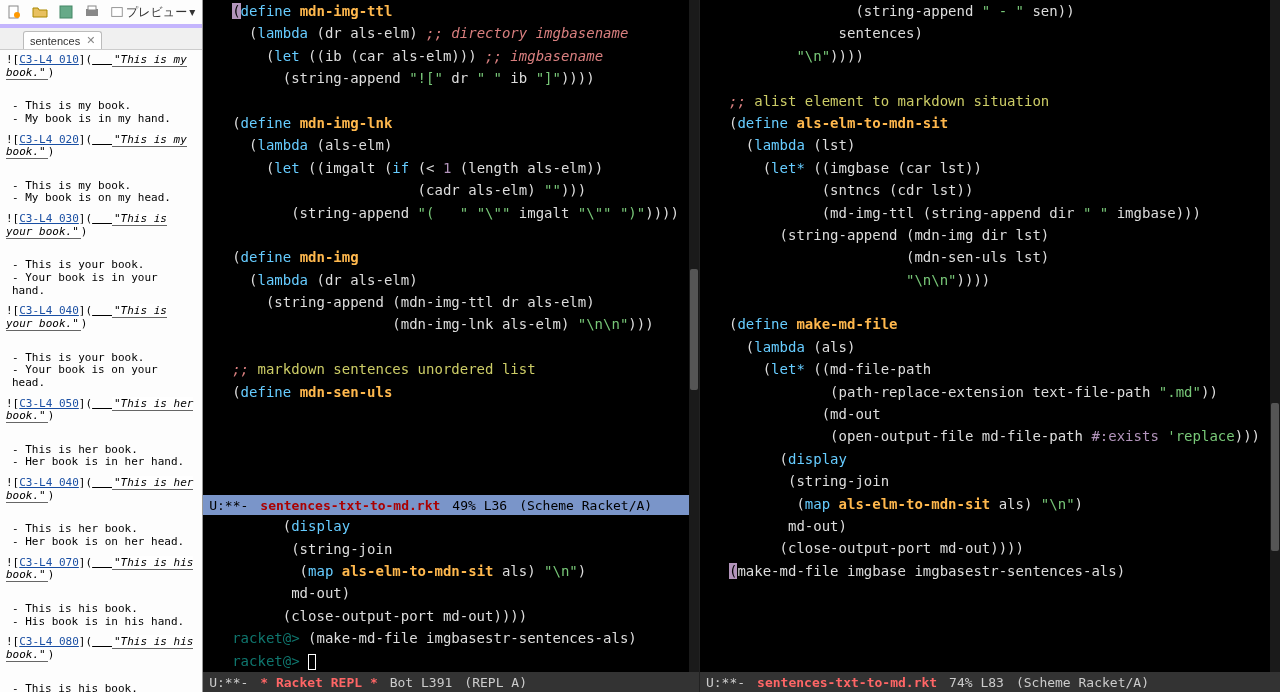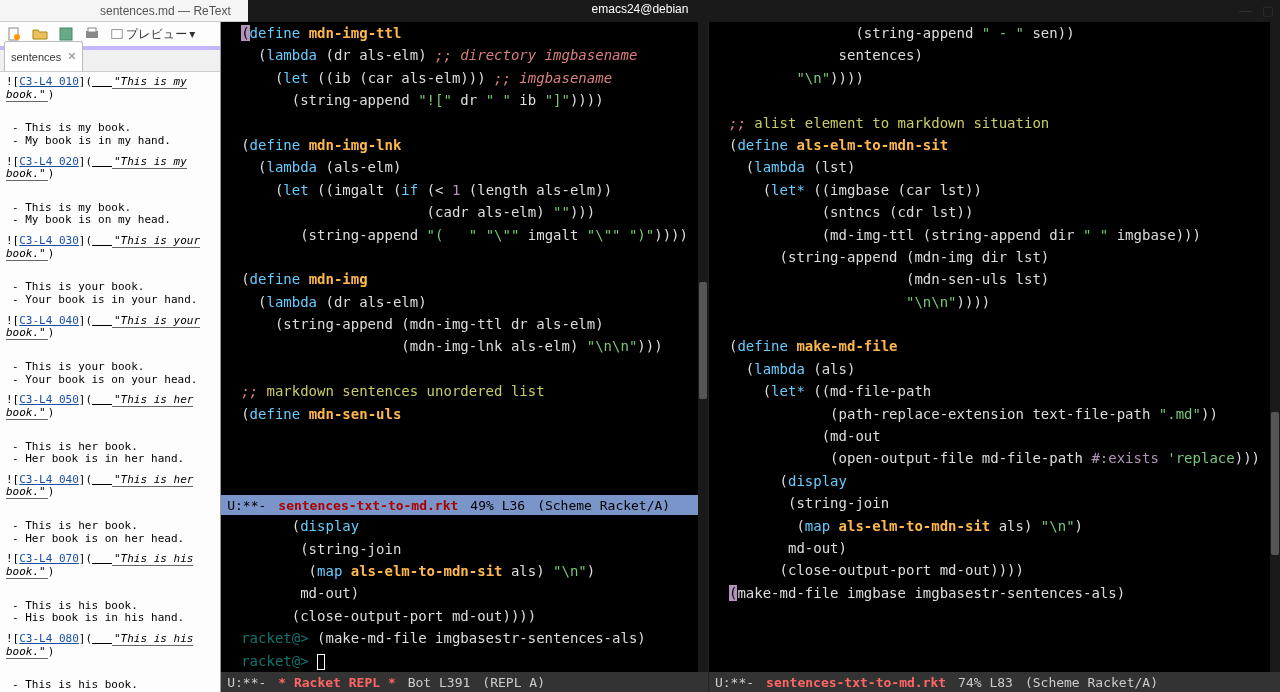--- a/index.html
+++ b/index.html
@@ -9,61 +9,52 @@
 .titlebar .t1 { position:absolute; left:100px; color:#555; font-family:sans-serif; font-size:12px; }
 .titlebar .t2 { position:absolute; left:50%; transform:translateX(-50%); color:#fff; font-family:sans-serif; font-size:12px; top:2px; }
 .titlebar-right { position:absolute; right:6px; display:flex; gap:10px; color:#333; font-family:sans-serif; }
 .emacs-title-strip { position:absolute; left:248px; right:0; top:0; height:22px; background:#1a1a1a; }
 .main { display:flex; flex:1; overflow:hidden; }
 .retext { width:248px; background:#fdfdfd; display:flex; flex-direction:column; border-right:1px solid #999; font-family:sans-serif; }
 .retext-menu { height:20px; display:flex; align-items:center; gap:12px; padding:0 6px; font-size:12px; color:#333; }
 .retext-tools { height:28px; display:flex; align-items:center; gap:10px; padding:0 6px; border-bottom:4px solid #c4b5fd; }
 .tool-ico { width:16px; height:16px; display:inline-block; }
 .retext-tabs { height:22px; display:flex; align-items:flex-end; padding:0 4px; border-bottom:1px solid #ccc; background:#f0f0f0; }
-.retext-tab { background:#fff; border:1px solid #bbb; border-bottom:none; padding:8px 6px; font-size:11px; color:#333; display:flex; align-items:center; gap:6px; border-radius:3px 3px 0 0; }
+.retext-tab { background:#fff; border:1px solid #bbb; border-bottom:none; padding:2px 6px; font-size:11px; color:#333; display:flex; align-items:center; gap:6px; border-radius:3px 3px 0 0;margin-left:19px; }
 .retext-tab .x { color:#888; font-size:11px; }
 .retext-body { flex:1; padding:4px 6px; overflow:hidden; font-family:"DejaVu Sans Mono",monospace; font-size:11px; color:#000; line-height:1.15; }
 .retext-entry { margin-bottom:8px; }
 .retext-link { color:#1a4fa3; text-decoration:underline;margin-top:36px; }
 .retext-alt { font-style:italic; color:#000; background:#fff; border-bottom:1px solid #666; padding:0 2px; }
 .retext-list { margin:21px 0 0 6px; }
 .emacs { flex:1; display:flex; flex-direction:column; background:#000; }
 .emacs-windows { flex:1; display:flex; }
 .pane { flex:1; display:flex; flex-direction:column; position:relative; }
 .pane + .pane { border-left:1px solid #222; }
-.code { flex:1; padding:0 20px; color:#ddd; white-space:pre; font-family:"DejaVu Sans Mono",monospace; font-size:14px; line-height:1.6; overflow:hidden; }
+.code { flex:1; padding:0 20px; color:#ddd; white-space:pre; font-family:"DejaVu Sans Mono",monospace; font-size:14px; line-height:1.6; overflow:hidden;margin-left:9px; }
 .modeline { height:20px; background:#333; color:#ccc; display:flex; align-items:center; padding:0 6px; font-size:13px; gap:12px; }
 .modeline.active { background:#7a95c9; color:#000; }
 .modeline .fname { color:#f66; font-weight:bold; }
 .modeline.active .fname { color:#a00; }
 .kw { color:#6cf; } 
 .fn { color:#ffb84d; font-weight:bold; } 
 .cm { color:#d97f7f; font-style:italic; }
 .cm2 { color:#cc6; }
 .str { color:#78c878; }
 .num { color:#b294bb; }
 .paren-hl { background:#b294bb; color:#000; }
 .prompt { color:#0f766e; }
 .cursor { display:inline-block; width:8px; height:16px; border:1px solid #fff; vertical-align:middle; }
 .scrollbar { position:absolute; right:0; top:0; bottom:20px; width:10px; background:#1a1a1a; }
 .thumb { position:absolute; left:1px; right:1px; background:#555; border-radius:2px; }
 </style>
 </head>
 <body>
 
 <div class="container">
-  <div class="titlebar">
-    <div class="emacs-title-strip"></div>
-    <span class="t1">sentences.md — ReText</span>
-    <span class="t2">emacs24@debian</span>
-    <div class="titlebar-right">
-      <span>—</span>
-      <span>▢</span>
-    </div>
-  </div>
 
   <div class="main">
 
     <div class="retext">
       <div class="retext-tools">
         <span class="tool-ico">
           <svg viewBox="0 0 16 16">
               <rect x="3" y="2" width="9" height="12" fill="#fff" stroke="#888"></rect>
               <circle cx="11" cy="11" r="3" fill="#f90"></circle>
             </svg>

